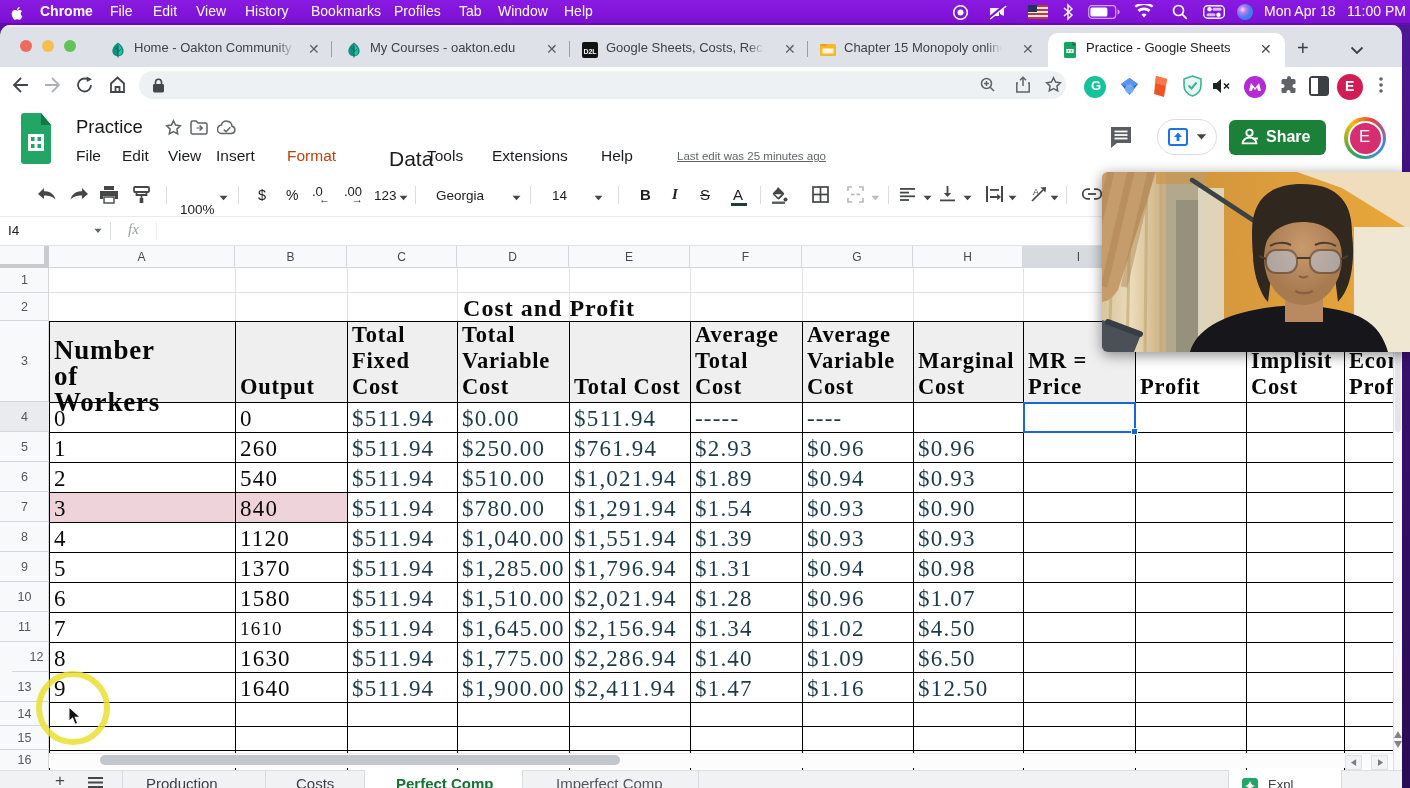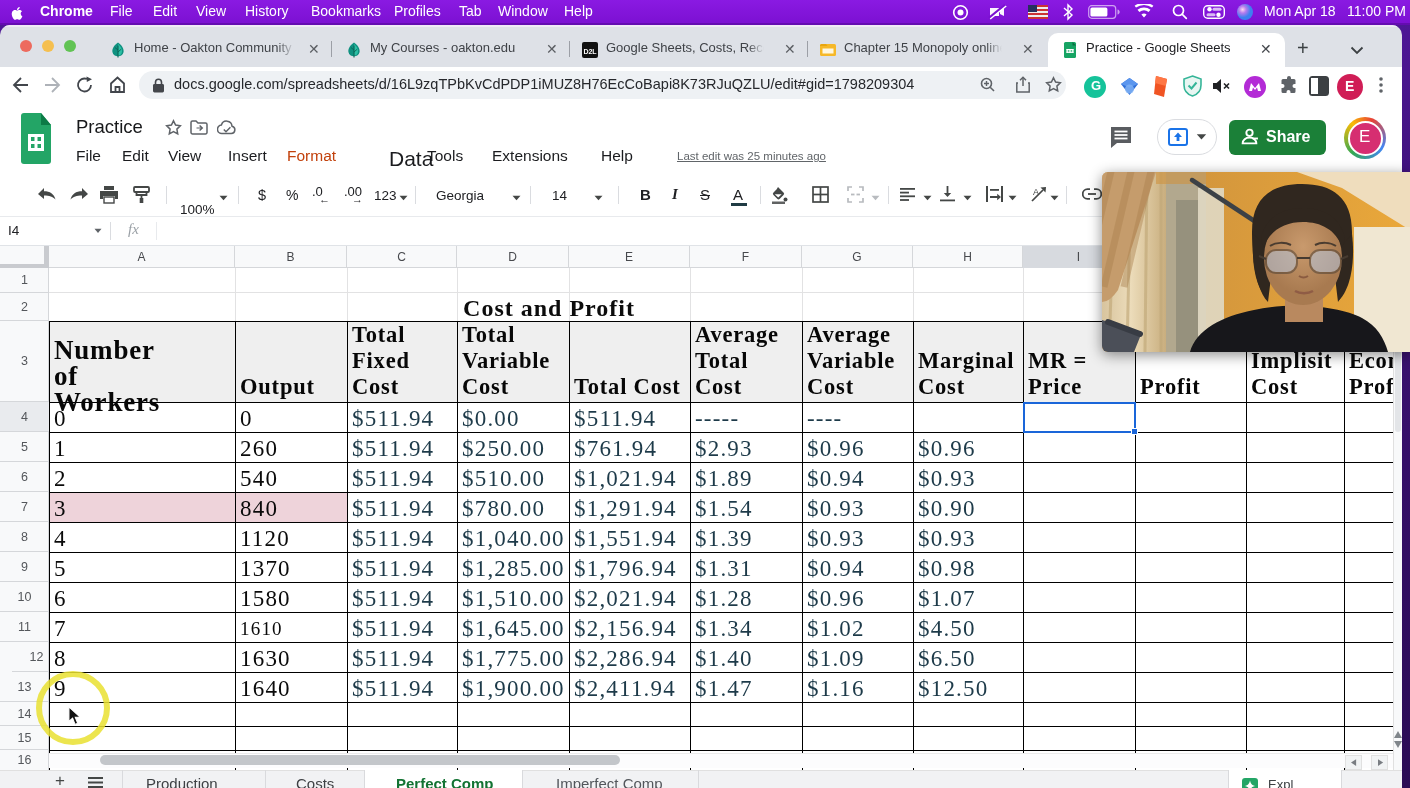--- a/index.html
+++ b/index.html
@@ -146,21 +146,20 @@
       <path fill="#42464c" d="M10.5 0.5 16 3.2 10.8 6z"></path>
     </svg>
     <svg class="ab" style="left:108px;top:50px;" width="19" height="19" viewBox="0 0 19 19">
       <path fill="none" stroke="#42464c" stroke-width="1.8" d="M3 8.5 9.5 2.5 16 8.5V17H3z M7.5 17v-5h4v5"></path>
     </svg>
     <div class="ab" style="left:139px;top:46px;width:927px;height:28px;border-radius:14px;background:#eef1f4;"></div>
     <svg class="ab" style="left:152px;top:53px;" width="13" height="15" viewBox="0 0 13 15">
       <rect x="1" y="6" width="11" height="8.4" rx="1.4" fill="#43464b"></rect>
       <path d="M3.5 6V4.2a3 3 0 0 1 6 0V6" fill="none" stroke="#43464b" stroke-width="1.6"></path>
     </svg>
-    <div class="ab" style="left:174px;top:51px;font-size:14.5px;color:#26282c;letter-spacing:0px;white-space:nowrap;">docs.google.com/spreadsheets/d/16L9zqTPbKvCdPDP1iMUZ8H76EcCoBapi8K73RJuQZLU/edit#gid=1798209304</div>
     <svg class="ab" style="left:980px;top:52px;" width="16" height="16" viewBox="0 0 16 16">
       <circle cx="6.5" cy="6.5" r="5" fill="none" stroke="#5f6368" stroke-width="1.6"></circle>
       <line x1="10.2" y1="10.2" x2="14" y2="14" stroke="#5f6368" stroke-width="1.6"></line>
       <line x1="4" y1="6.5" x2="9" y2="6.5" stroke="#5f6368" stroke-width="1.4"></line>
       <line x1="6.5" y1="4" x2="6.5" y2="9" stroke="#5f6368" stroke-width="1.4"></line>
     </svg>
     <svg class="ab" style="left:1015px;top:51px;" width="16" height="17" viewBox="0 0 16 17">
       <path fill="none" stroke="#5f6368" stroke-width="1.5" d="M3 7h-1.2v9h12.4V7H13"></path>
       <line x1="8" y1="1.5" x2="8" y2="10" stroke="#5f6368" stroke-width="1.5"></line>
       <path fill="none" stroke="#5f6368" stroke-width="1.5" d="M5 4.2 8 1.2l3 3"></path>
@@ -230,21 +229,21 @@
     <path fill="none" stroke="#5f6368" stroke-width="1.5" d="M1 2.5 A1.5 1.5 0 0 1 2.5 1H6l2 2h7.5A1.5 1.5 0 0 1 17 4.5v8A1.5 1.5 0 0 1 15.5 14h-13A1.5 1.5 0 0 1 1 12.5z"></path>
     <path fill="#5f6368" d="M8 8.5h4.2l-1.6-1.6 1-1 3.2 3.1-3.2 3.1-1-1 1.6-1.6H8z" transform="translate(-1.5,-1)"></path>
   </svg>
 <svg class="ab" style="left:217px;top:120px;" width="20" height="15" viewBox="0 0 20 15">
     <path fill="none" stroke="#5f6368" stroke-width="1.5" d="M5 13.5a4.2 4.2 0 0 1-.6-8.4 5.4 5.4 0 0 1 10.6 1.1 3.7 3.7 0 0 1-.7 7.3z"></path>
     <path fill="none" stroke="#5f6368" stroke-width="1.5" d="M6.8 9.5 9 11.7 13.4 7.3"></path>
   </svg>
 <div class="ab" style="left:76px;top:147px;font-size:15.5px;color:#1b1c1f;">File</div>
 <div class="ab" style="left:122px;top:147px;font-size:15.5px;color:#1b1c1f;">Edit</div>
 <div class="ab" style="left:168px;top:147px;font-size:15.5px;color:#1b1c1f;">View</div>
-<div class="ab" style="left:228px;top:147px;font-size:15.5px;color:#1b1c1f;">Insert</div>
+<div class="ab" style="left:216px;top:147px;font-size:15.5px;color:#1b1c1f;">Insert</div>
 <div class="ab" style="left:287px;top:147px;font-size:15.5px;color:#c2410c;">Format</div>
 <div class="ab" style="left:389px;top:147px;font-size:21px;color:#1b1c1f;">Data</div>
 <div class="ab" style="left:427px;top:147px;font-size:15.5px;color:#1b1c1f;">Tools</div>
 <div class="ab" style="left:492px;top:147px;font-size:15.5px;color:#1b1c1f;">Extensions</div>
 <div class="ab" style="left:601px;top:147px;font-size:15.5px;color:#1b1c1f;">Help</div>
 <div class="ab" style="left:661px;top:150px;font-size:11.5px;color:#616569;text-decoration:underline;margin-left:16px;">Last edit was 25 minutes ago</div>
 <svg class="ab" style="left:1109px;top:125px;" width="24" height="24" viewBox="0 0 24 24">
     <path fill="#595c60" d="M2 2h20v16H8l-6 5z"></path>
     <g stroke="#fff" stroke-width="1.8">
       <line x1="5.5" y1="6.5" x2="18.5" y2="6.5"></line>

